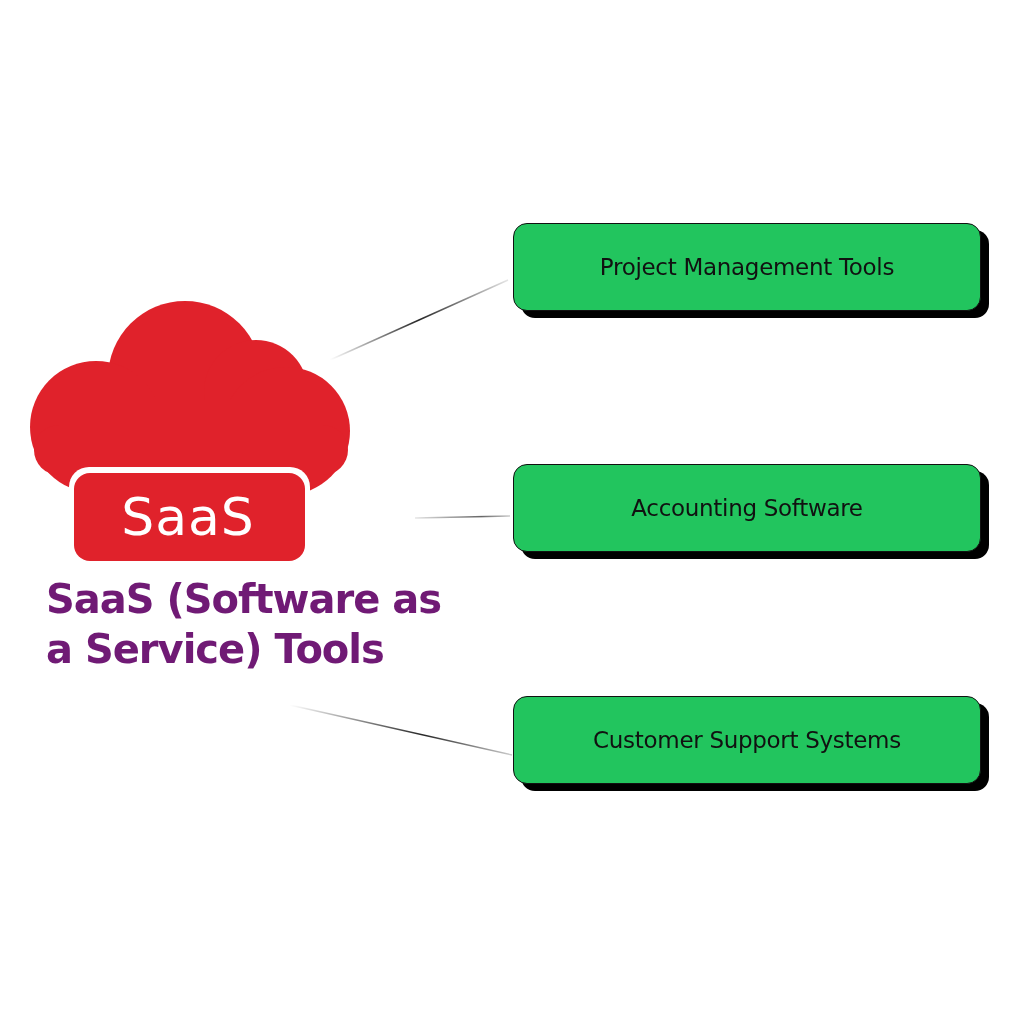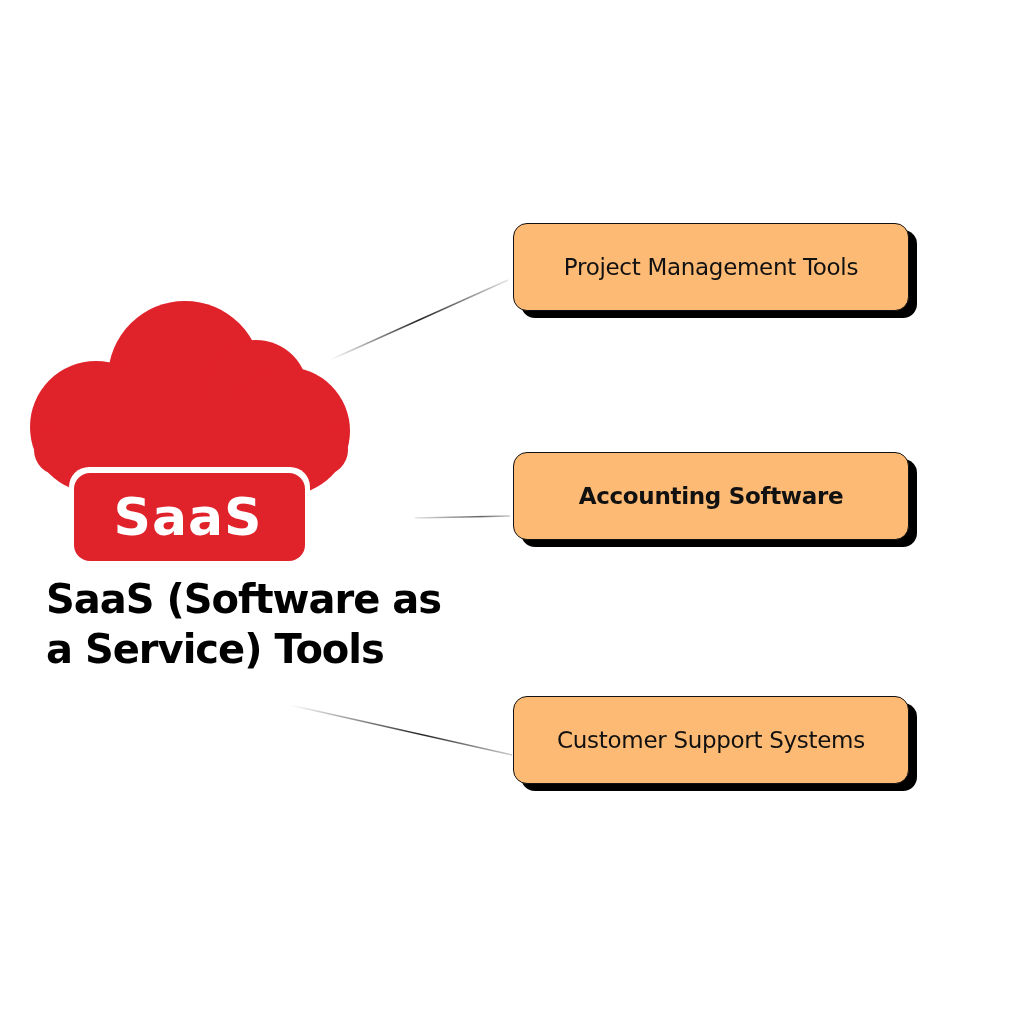--- a/index.html
+++ b/index.html
@@ -20,55 +20,55 @@
       left: 30px; top: 300px;
       width: 322px; height: 265px;
     }
     .logo-text {
       position: absolute;
       left: 72px; top: 474px;
       width: 232px; height: 86px;
       display: flex; align-items: center; justify-content: center;
       color: #ffffff;
       font-family: "DejaVu Sans", sans-serif;
-      font-weight: bold;
+      font-weight: normal;
       font-size: 52px;
       letter-spacing: 1px;
     }
     .title {
       position: absolute;
       left: 46px; top: 574px;
       width: 440px;
       margin: 0;
       font-family: "DejaVu Sans", sans-serif;
       font-weight: bold;
       font-size: 40px;
       line-height: 50px;
-      color: #000000;
+      color: #701a75;
       letter-spacing: -1px;
     }
     .idea-box {
       position: absolute;
       left: 513px;
-      width: 396px; height: 88px;
-      background: #fdba74;
+      width: 468px; height: 88px;
+      background: #22c55e;
       border: 1.5px solid #111111;
       border-radius: 14px;
       box-shadow: 8px 7px 0 0 #000000;
       display: flex; align-items: center; justify-content: center;
       box-sizing: border-box;
     }
     .idea-box span {
       font-family: "DejaVu Sans", sans-serif;
       font-size: 23px;
       color: #111111;
       letter-spacing: -0.3px;
     }
     #box-0 { top: 223px; }
-    #box-1 { top: 452px; font-weight: bold; }
+    #box-1 { top: 464px; }
     #box-2 { top: 696px; }
   </style>
 </head>
 <body>
 
 <svg class="connectors" viewBox="0 0 1024 1024">
   <defs>
     <linearGradient id="g1" x1="0" y1="1" x2="1" y2="0">
       <stop offset="0" stop-color="#000" stop-opacity="0"></stop>
       <stop offset="0.5" stop-color="#000" stop-opacity="0.85"></stop>

